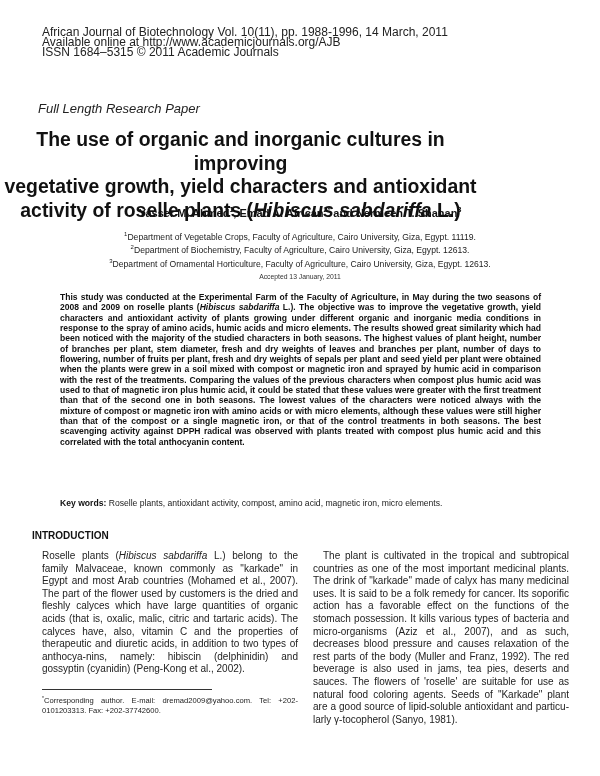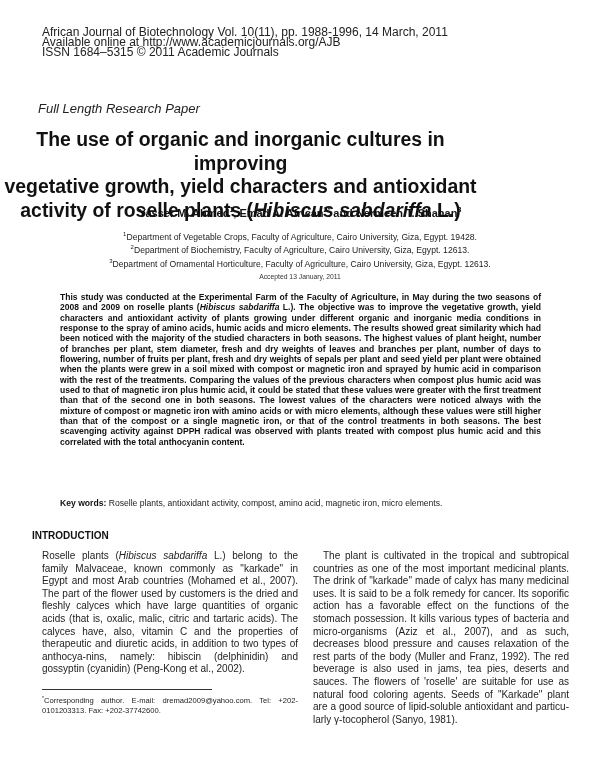--- a/index.html
+++ b/index.html
@@ -150,21 +150,21 @@
   <div>The use of organic and inorganic cultures in improving</div>
   <div>vegetative growth, yield characters and antioxidant</div>
   <div><span>activity of roselle plants (</span><i>Hibiscus sabdariffa</i><span> L.)</span></div>
 </div>
 
 <div class="authors">
   <span>Yasser M. Ahmed</span><sup>1</sup><span>, </span><span>Emad A. African</span><sup>2*</sup><span> and </span><span>Nermeen T. Shanan</span><sup>3</sup>
 </div>
 
 <div class="affils">
-  <div><sup>1</sup><span>Department of Vegetable Crops, Faculty of Agriculture, Cairo University, Giza, Egypt. 19428.</span></div>
+  <div><sup>1</sup><span>Department of Vegetable Crops, Faculty of Agriculture, Cairo University, Giza, Egypt. 11119.</span></div>
   <div><sup>2</sup><span>Department of Biochemistry, Faculty of Agriculture, Cairo University, Giza, Egypt. 12613.</span></div>
   <div><sup>3</sup><span>Department of Ornamental Horticulture, Faculty of Agriculture, Cairo University, Giza, Egypt. 12613.</span></div>
 </div>
 
 <div class="accepted">Accepted 13 January, 2011</div>
 
 <div class="abstract"><span>This study was conducted at the Experimental Farm of the Faculty of Agriculture, in May during the two seasons of 2008 and 2009 on roselle plants (</span><i>Hibiscus sabdariffa</i><span> L.). The objective was to improve the vegetative growth, yield characters and antioxidant activity of plants growing under different organic and inorganic media conditions in response to the spray of amino acids, humic acids and micro elements. The results showed great similarity which had been noticed with the majority of the studied characters in both seasons. The highest values of plant height, number of branches per plant, stem diameter, fresh and dry weights of leaves and branches per plant, number of days to flowering, number of fruits per plant, fresh and dry weights of sepals per plant and seed yield per plant were obtained when the plants were grew in a soil mixed with compost or magnetic iron and sprayed by humic acid in comparison with the rest of the treatments. Comparing the values of the previous characters when compost plus humic acid was used to that of magnetic iron plus humic acid, it could be stated that these values were greater with the first treatment than that of the second one in both seasons. The lowest values of the characters were noticed always with the mixture of compost or magnetic iron with amino acids or with micro elements, although these values were still higher than that of the compost or a single magnetic iron, or that of the control treatments in both seasons. The best scavenging activity against DPPH radical was observed with plants treated with compost plus humic acid and this correlated with the total anthocyanin content.</span></div>
 
 <div class="keywords"><b>Key words:</b><span> Roselle plants, antioxidant activity, compost, amino acid, magnetic iron, micro elements.</span></div>
 

